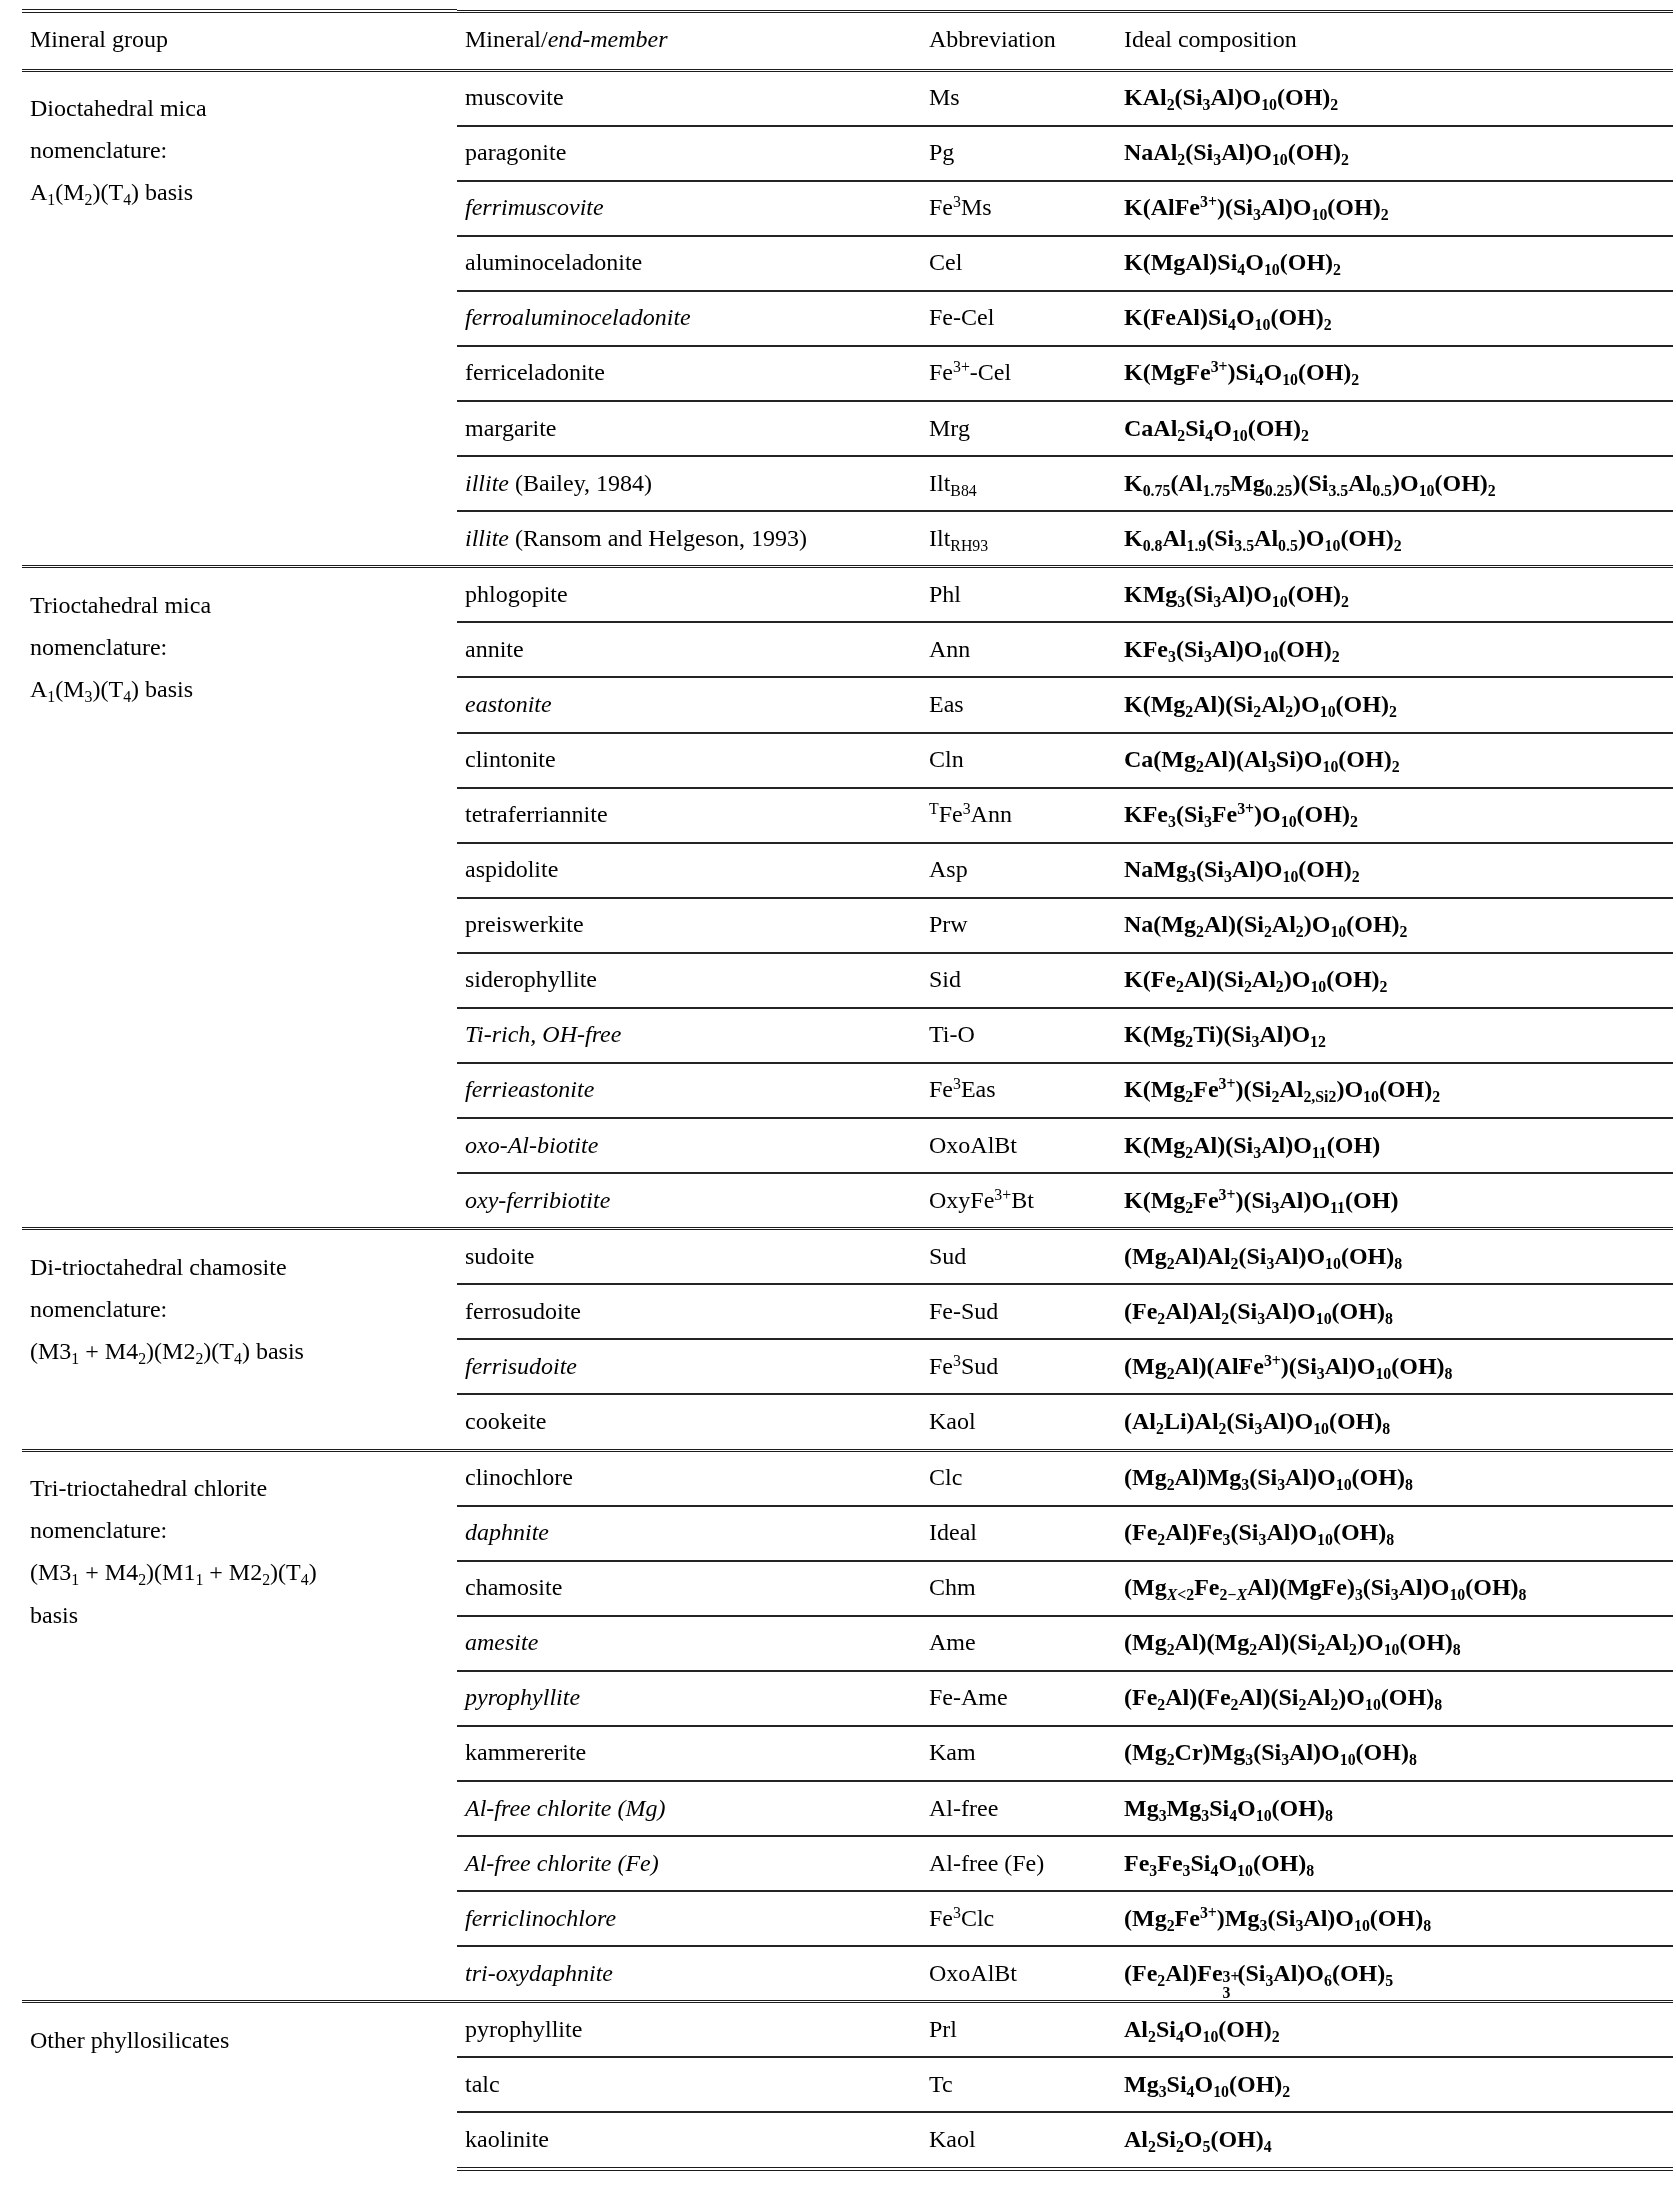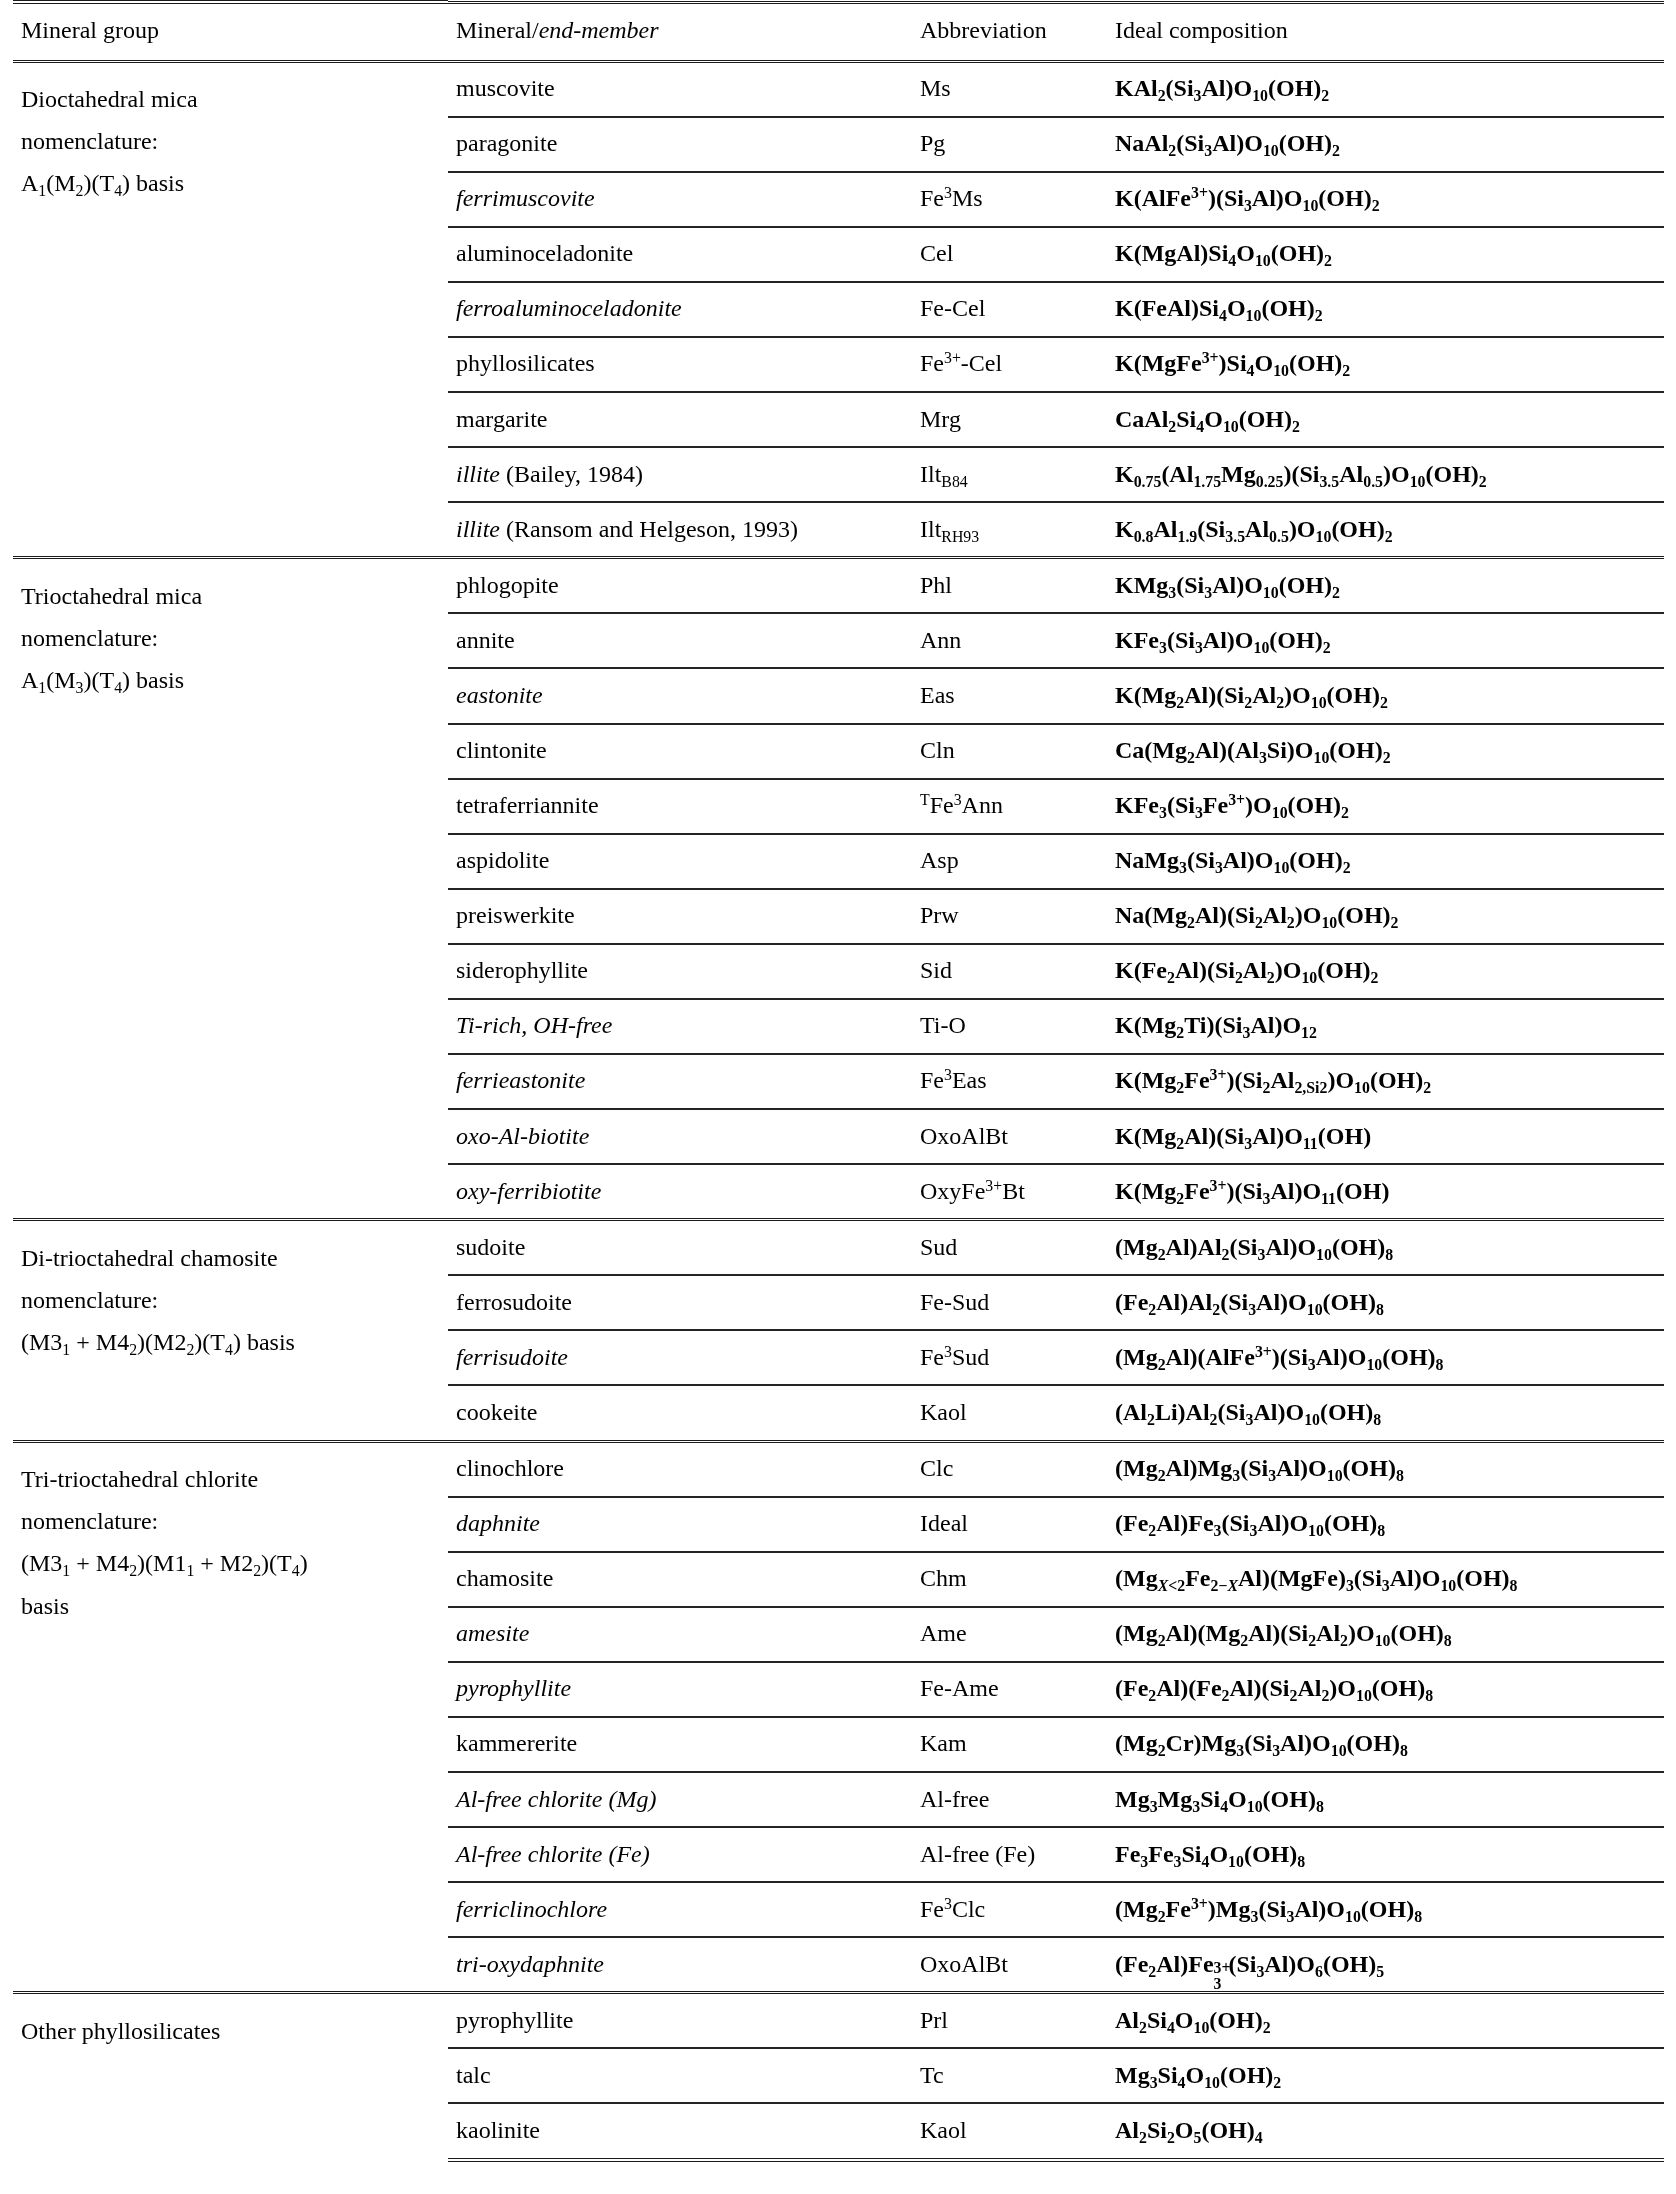--- a/index.html
+++ b/index.html
@@ -14,21 +14,21 @@
     font-family: "Liberation Serif", "DejaVu Serif", serif;
     color: #000000;
     -webkit-font-smoothing: antialiased;
   }
 
   #table-root {
     width: 1656px;
     height: 2194px;
     position: relative;
     box-sizing: border-box;
-    padding: 0;
+    padding: 9px;
   }
 
   table.mineral-table {
     border-collapse: collapse;
     width: 1650px;
     margin: 0 0 0 13px;
     table-layout: fixed;
     font-size: 24px;
     line-height: 1.30;
   }
@@ -184,21 +184,21 @@
           <td class="cell-min">aluminoceladonite</td>
           <td class="cell-abbr">Cel</td>
           <td class="cell-comp"><span class="comp">K(MgAl)Si<sub>4</sub>O<sub>10</sub>(OH)<sub>2</sub></span></td>
         </tr>
         <tr class="">
           <td class="cell-min"><span class="ital">ferroaluminoceladonite</span></td>
           <td class="cell-abbr">Fe-Cel</td>
           <td class="cell-comp"><span class="comp">K(FeAl)Si<sub>4</sub>O<sub>10</sub>(OH)<sub>2</sub></span></td>
         </tr>
         <tr class="">
-          <td class="cell-min">phyllosilicates</td>
+          <td class="cell-min">ferriceladonite</td>
           <td class="cell-abbr">Fe<sup>3+</sup>-Cel</td>
           <td class="cell-comp"><span class="comp">K(MgFe<sup>3+</sup>)Si<sub>4</sub>O<sub>10</sub>(OH)<sub>2</sub></span></td>
         </tr>
         <tr class="">
           <td class="cell-min">margarite</td>
           <td class="cell-abbr">Mrg</td>
           <td class="cell-comp"><span class="comp">CaAl<sub>2</sub>Si<sub>4</sub>O<sub>10</sub>(OH)<sub>2</sub></span></td>
         </tr>
         <tr class="">
           <td class="cell-min"><span class="ital">illite</span> (Bailey, 1984)</td>

